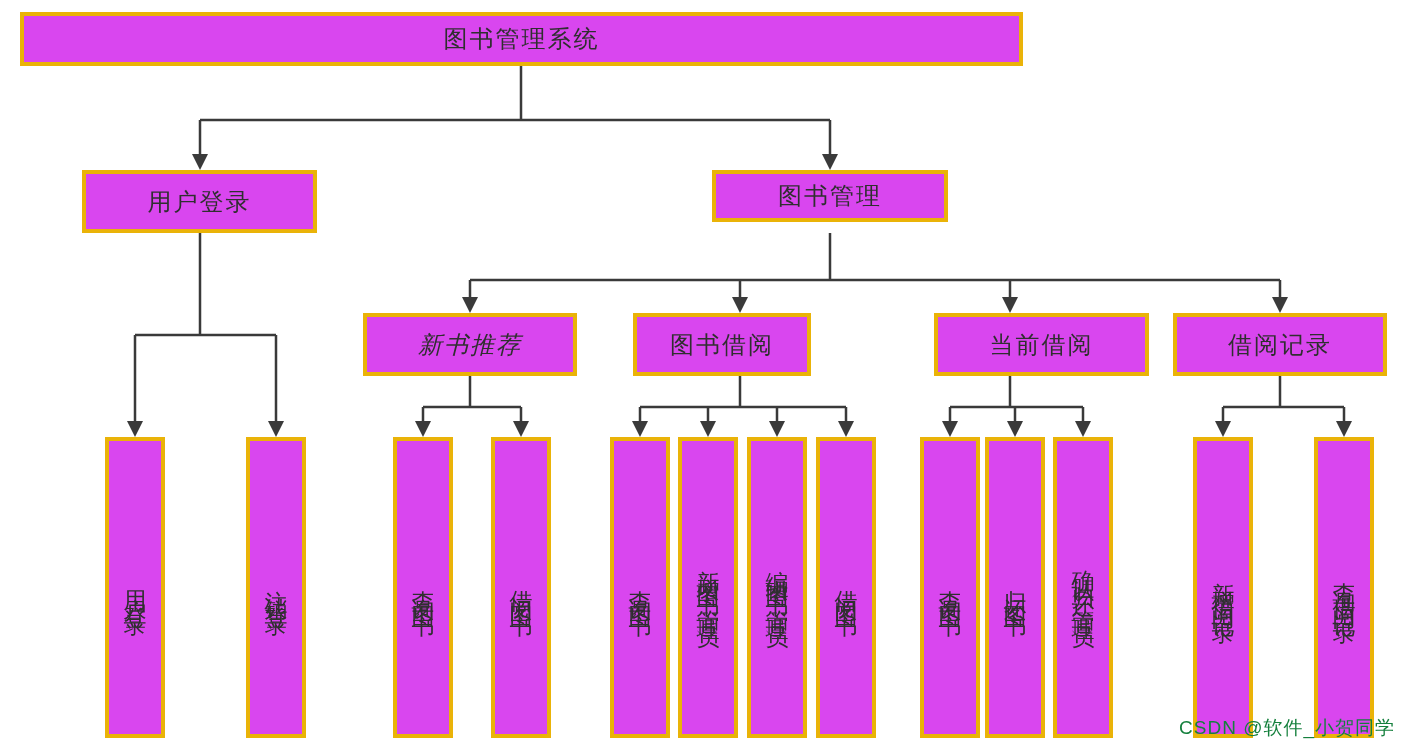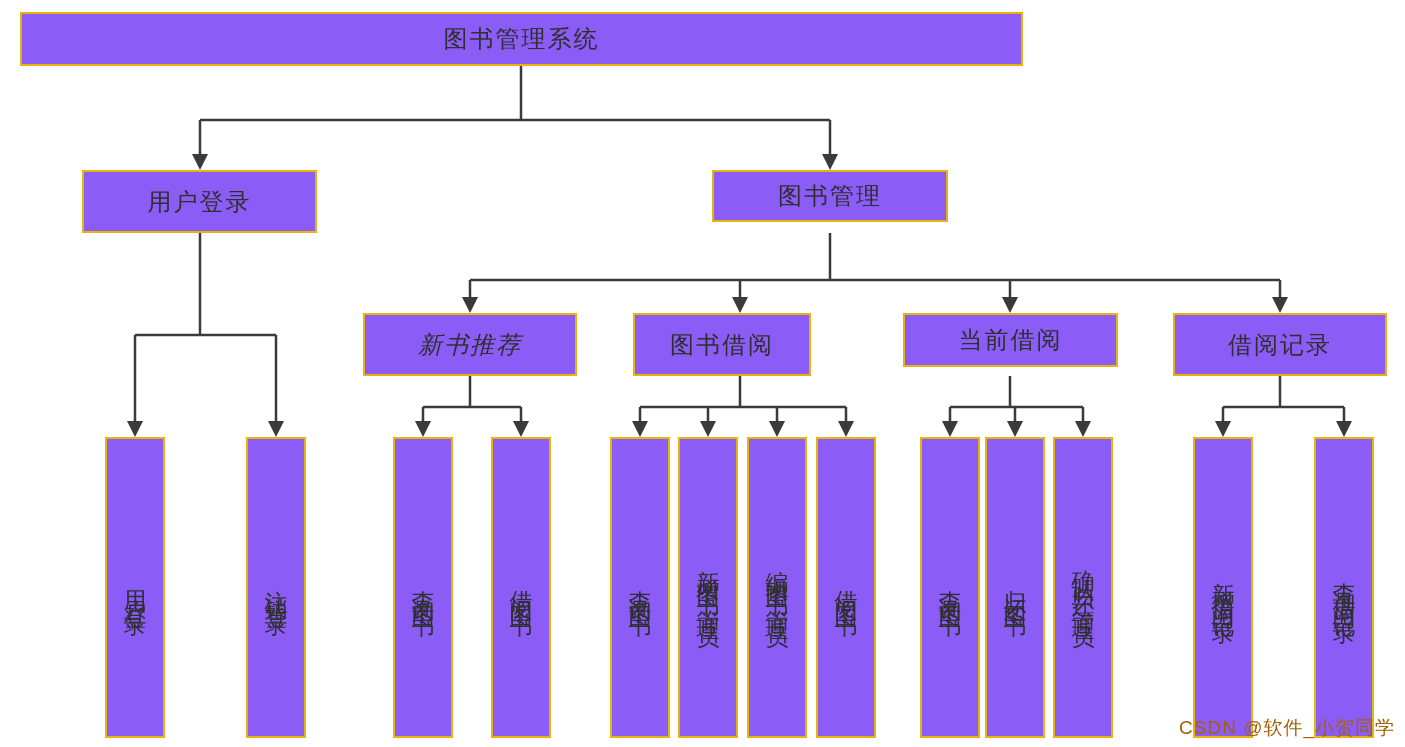--- a/index.html
+++ b/index.html
@@ -13,22 +13,22 @@
     overflow: hidden;
   }
   #connectors {
     position: absolute;
     left: 0; top: 0;
     width: 1405px; height: 747px;
   }
   .box {
     position: absolute;
     box-sizing: border-box;
-    background: #8b5cf6;
-    border: 2px solid #eab308;
+    background: #d946ef;
+    border: 4px solid #eab308;
     display: flex;
     align-items: center;
     justify-content: center;
   }
   .hlabel {
     font-size: 24px;
     letter-spacing: 2px;
     white-space: nowrap;
     color: #2f2f2f;
   }
@@ -39,21 +39,21 @@
     letter-spacing: 8px;
     line-height: 1;
     color: #2f2f2f;
     white-space: nowrap;
   }
   #watermark {
     position: absolute;
     right: 10px;
     bottom: 6px;
     font-size: 19px;
-    color: #a16207;
+    color: #15803d;
     letter-spacing: 1px;
     white-space: nowrap;
     margin-top: 16px;
   }
 </style>
 </head>
 <body>
 
 <div id="stage">
 
@@ -93,21 +93,21 @@
   <div class="box" style="left:712px; top:170px; width:236px; height:52px;">
     <span class="hlabel">图书管理</span>
   </div>
 
   <div class="box" style="left:363px; top:313px; width:214px; height:63px;font-style:italic;">
     <span class="hlabel">新书推荐</span>
   </div>
   <div class="box" style="left:633px; top:313px; width:178px; height:63px;">
     <span class="hlabel">图书借阅</span>
   </div>
-  <div class="box" style="left:903px; top:313px; width:215px; height:54px;">
+  <div class="box" style="left:934px; top:313px; width:215px; height:63px;">
     <span class="hlabel">当前借阅</span>
   </div>
   <div class="box" style="left:1173px; top:313px; width:214px; height:63px;">
     <span class="hlabel">借阅记录</span>
   </div>
 
   <div class="box" style="left:105px; top:437px; width:60px; height:301px;">
     <span class="vlabel">用户登录</span>
   </div>
   <div class="box" style="left:246px; top:437px; width:60px; height:301px;">

